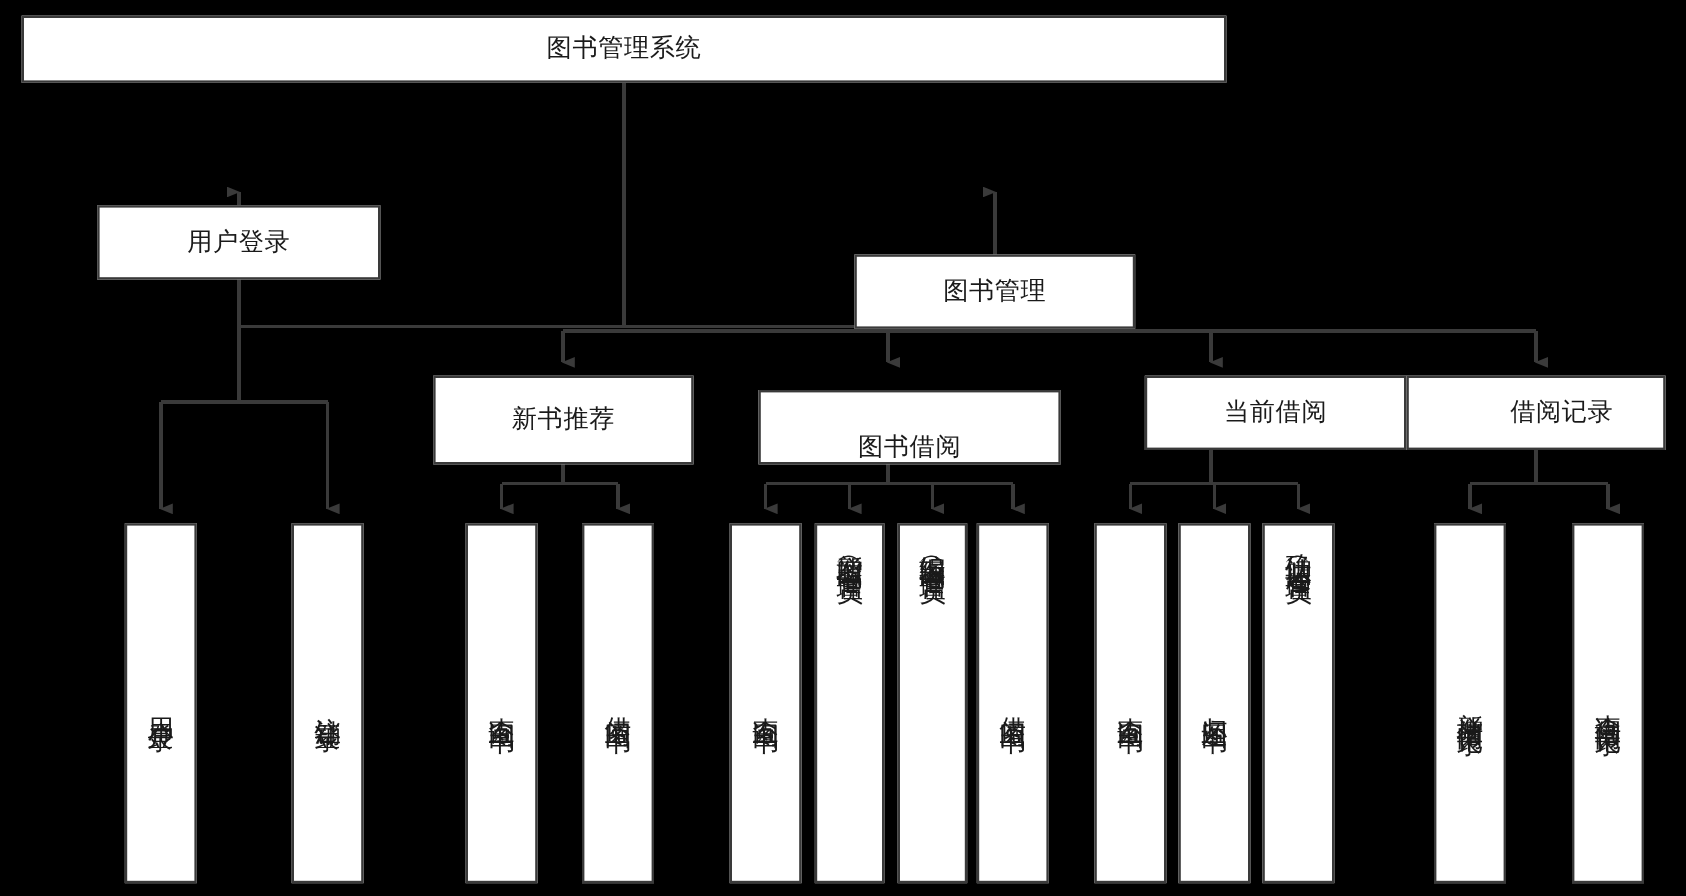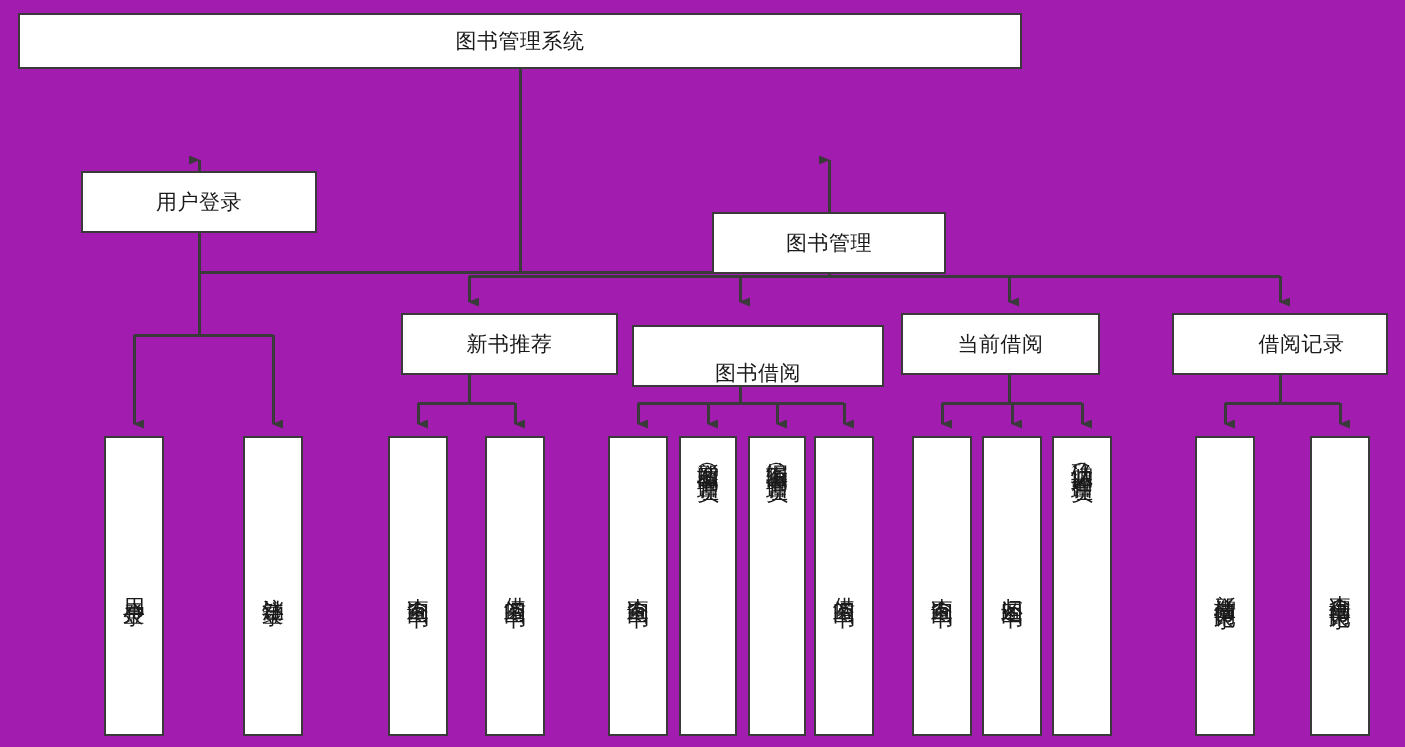--- a/index.html
+++ b/index.html
@@ -70,21 +70,21 @@
     position: absolute;
     color: #b8b8b8;
     font-size: 17px;
     white-space: nowrap;
     letter-spacing: 0.4px;
   }
 </style>
 </head>
 <body>
 
-<div id="diagram-root" style="background: #a21caf;">
+<div id="diagram-root" style="background: #000000;">
 
   <svg id="edge-layer" viewBox="0 0 1405 747" width="1405" height="747">
     <defs>
       <marker id="arrowhead" markerWidth="9" markerHeight="11" refX="4.5" refY="10" orient="auto" markerUnits="userSpaceOnUse">
         <polygon points="0,0 9,0 4.5,11" fill="#3a3a3a"></polygon>
       </marker>
     </defs>
     <g stroke="#3a3a3a" stroke-width="3" fill="none" shape-rendering="crispEdges">
 
       <path d="M 520 69 L 520 272"></path>
@@ -135,29 +135,29 @@
   </div>
 
   <div class="node horizontal" style="left: 81px; top: 171px; width: 236px; height: 62px;">
     <span class="node-label">用户登录</span>
   </div>
 
   <div class="node horizontal" style="left: 712px; top: 171px; width: 234px; height: 62px; margin-top: 41px;">
     <span class="node-label">图书管理</span>
   </div>
 
-  <div class="node horizontal" style="left: 361px; top: 313px; width: 217px; height: 62px; margin-left: 40px;">
+  <div class="node horizontal" style="left: 361px; top: 313px; width: 217px; height: 74px;">
     <span class="node-label">新书推荐</span>
   </div>
 
   <div class="node horizontal" style="left: 632px; top: 325px; width: 252px; height: 62px; align-items: flex-end;">
     <span class="node-label">图书借阅</span>
   </div>
 
-  <div class="node horizontal" style="left: 901px; top: 313px; width: 199px; height: 62px;">
+  <div class="node horizontal" style="left: 954px; top: 313px; width: 218px; height: 62px;">
     <span class="node-label">当前借阅</span>
   </div>
 
   <div class="node horizontal" style="left: 1172px; top: 313px; width: 216px; height: 62px; padding-left: 43px;">
     <span class="node-label">借阅记录</span>
   </div>
 
   <div class="node vertical center-text" style="left: 104px; top: 436px; width: 60px; height: 300px;">
     <span class="node-label">用户登录</span>
   </div>

